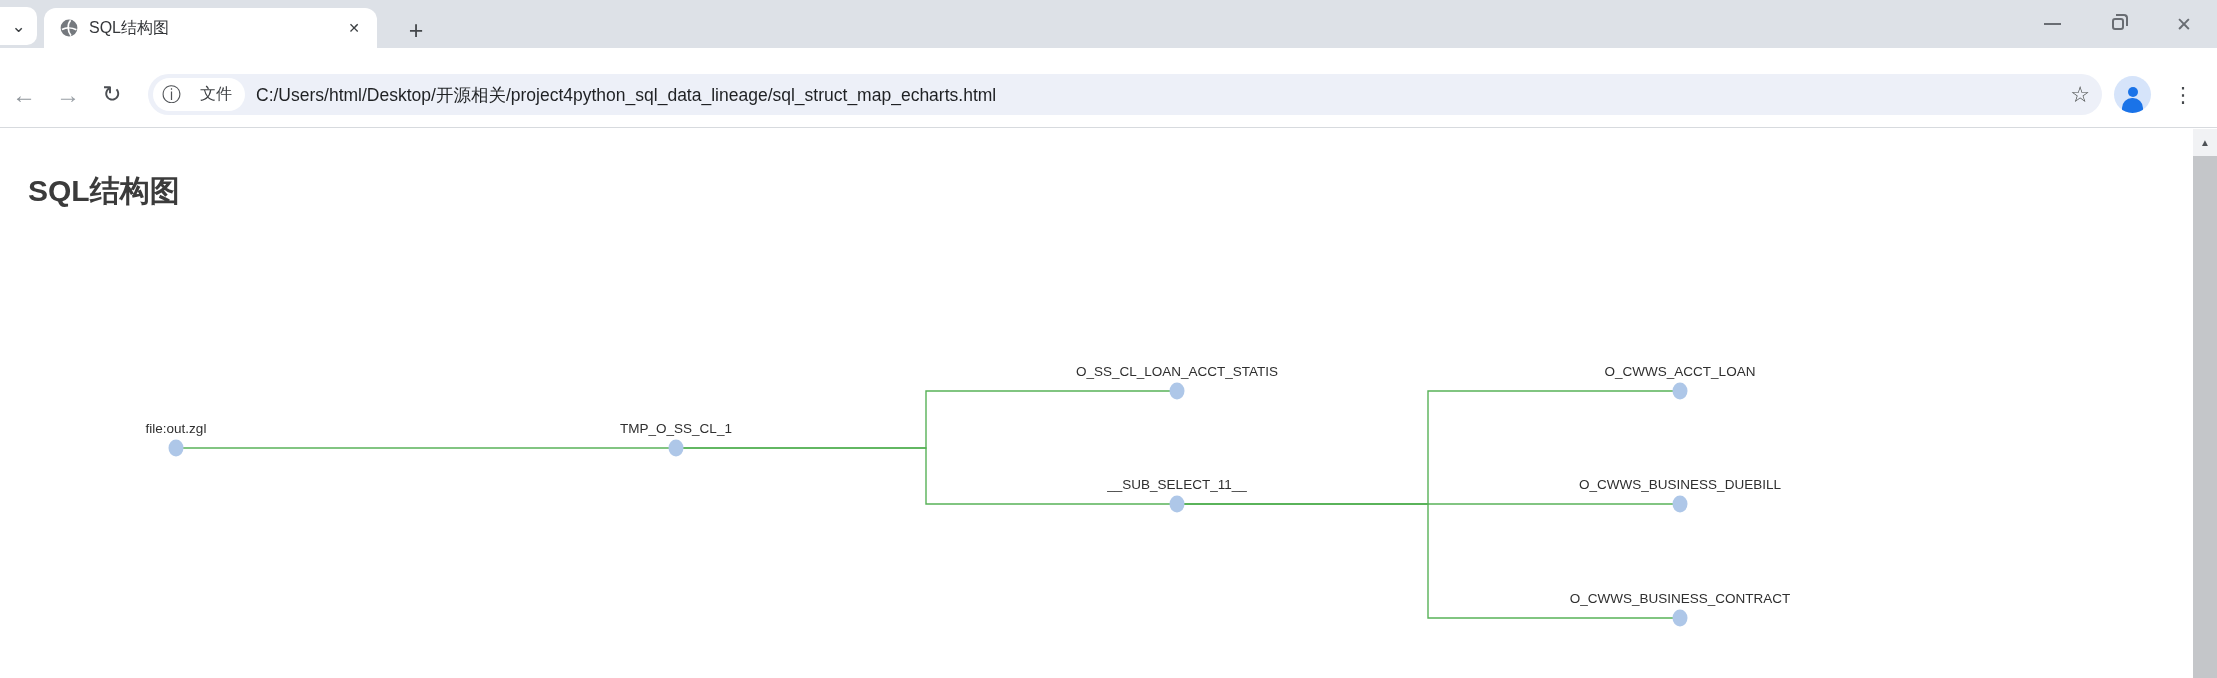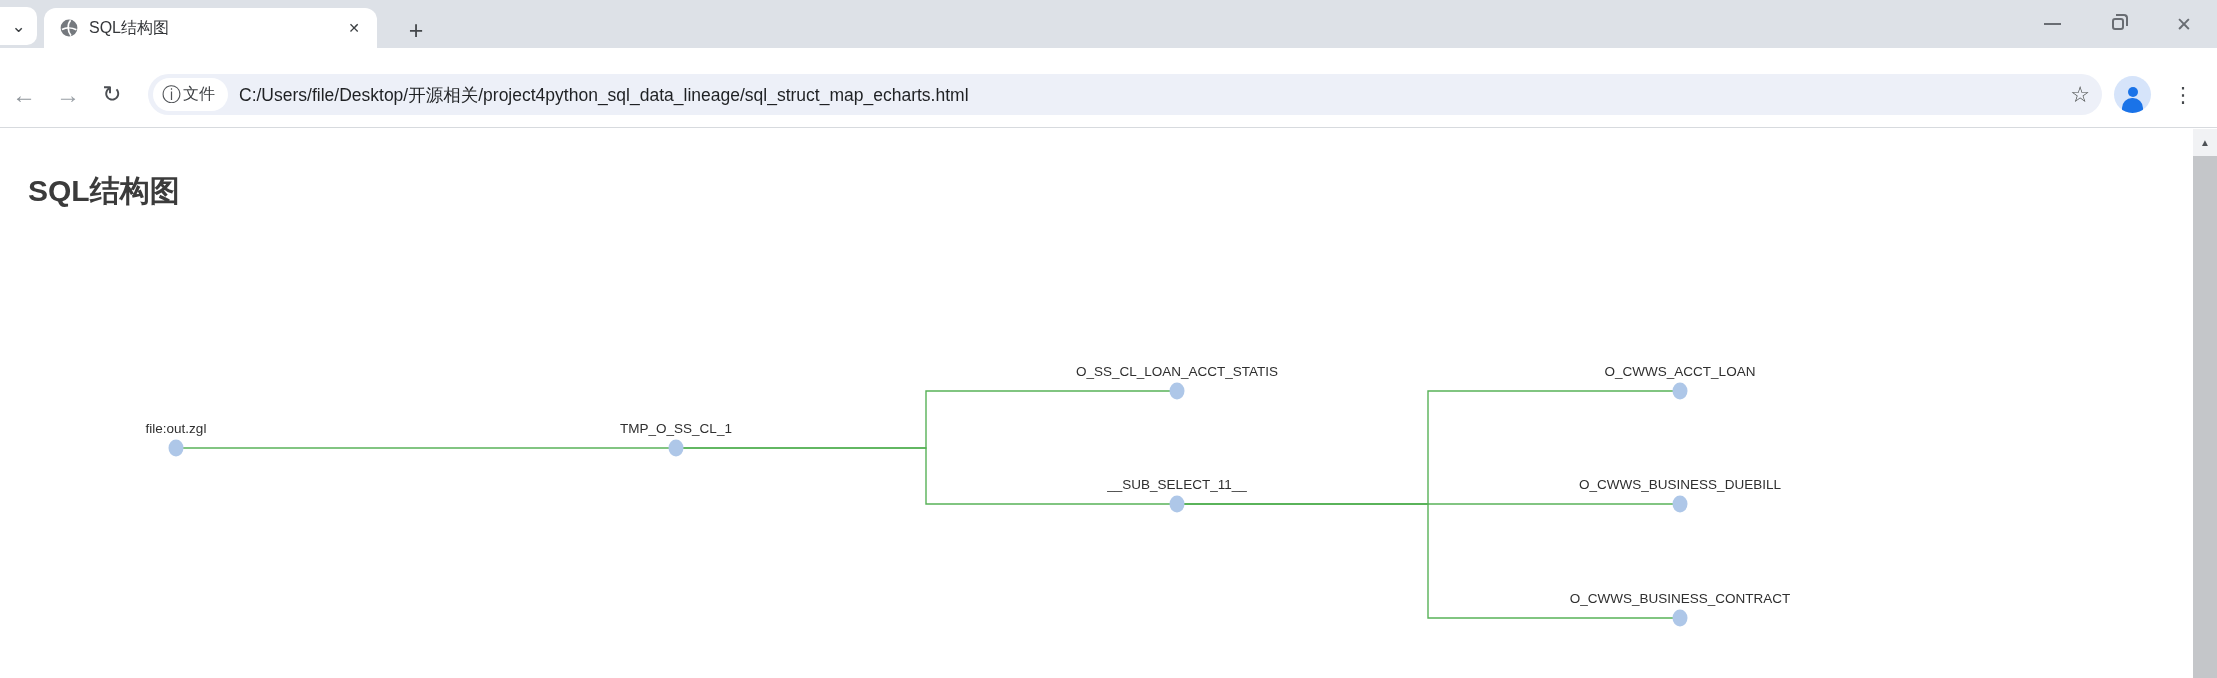--- a/index.html
+++ b/index.html
@@ -38,21 +38,21 @@
   .nav-btn { width:44px; height:44px; border-radius:50%; display:flex; align-items:center;
     justify-content:center; font-size:24px; cursor:pointer; flex:0 0 auto; }
   .nav-back { color:#8f959b; }
   .nav-fwd { color:#9aa0a6; }
   .nav-reload { color:#4b4e53; font-size:23px; }
   .omnibox { flex:1; height:41px; margin:0 12px 0 14px; background:#edf0f8; border-radius:21px;
     display:flex; align-items:center; padding:0 4px 0 5px; min-width:0; cursor:text; }
   .site-chip { height:33px; background:#fff; border-radius:17px; display:flex; align-items:center;
     padding:0 13px 0 9px; flex:0 0 auto; cursor:pointer; }
   .info-icon { font-size:19px; color:#505357; line-height:1; }
-  .chip-label { margin-left:2px; font-size:16px; color:#3e4144; }
+  .chip-label { margin-left:19px; font-size:16px; color:#3e4144; }
   .url-text { flex:1; margin-left:11px; font-size:17.5px; color:#1f2124; white-space:nowrap;
     overflow:hidden; min-width:0; }
   .star-btn { width:36px; height:36px; border-radius:50%; display:flex; align-items:center;
     justify-content:center; font-size:22px; color:#444746; cursor:pointer; flex:0 0 auto; }
   .avatar-btn { width:37px; height:37px; border-radius:50%; background:#d6e4fa; display:flex;
     align-items:flex-end; justify-content:center; overflow:hidden; cursor:pointer; flex:0 0 auto;
     margin-right:14px; }
   .avatar-head { position:relative; width:21px; height:26px; }
   .avatar-head::before { content:""; position:absolute; left:5.5px; top:0; width:10px; height:10px;
     border-radius:50%; background:#1a73e8; }
@@ -117,21 +117,21 @@
       <span>→</span>
     </div>
     <div class="nav-btn nav-reload">
       <span>↻</span>
     </div>
     <div class="omnibox">
       <div class="site-chip">
         <span class="info-icon">ⓘ</span>
         <span class="chip-label">文件</span>
       </div>
-      <span class="url-text">C:/Users/file/Desktop/开源相关/project4python_sql_data_lineage/sql_struct_map_echarts.html</span>
+      <span class="url-text">C:/Users/html/Desktop/开源相关/project4python_sql_data_lineage/sql_struct_map_echarts.html</span>
       <div class="star-btn">
         <span>☆</span>
       </div>
     </div>
     <div class="avatar-btn">
       <span class="avatar-head"></span>
     </div>
     <div class="menu-btn">
       <span>⋮</span>
     </div>

